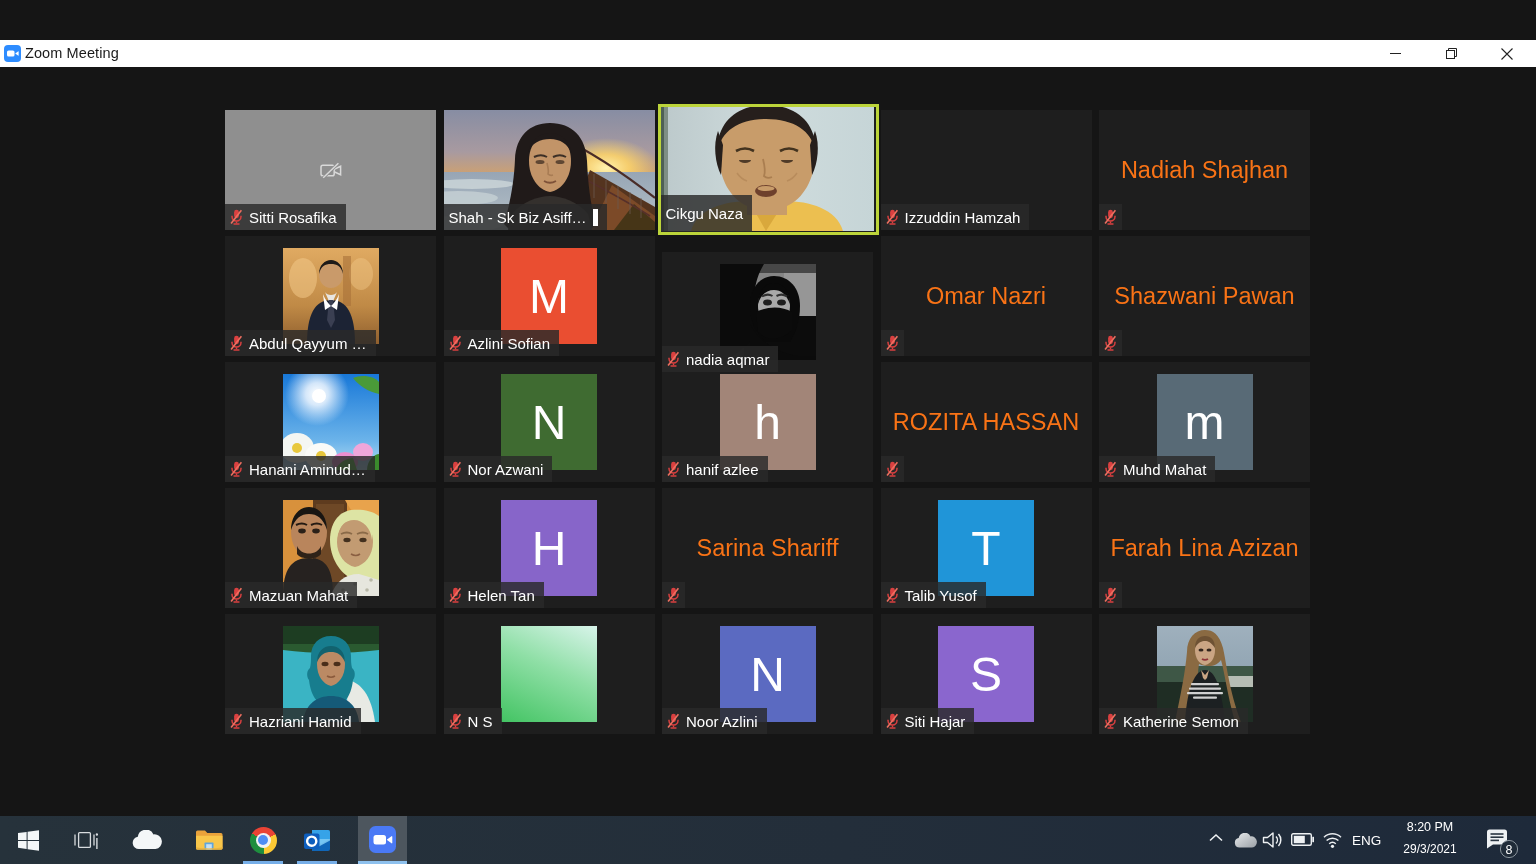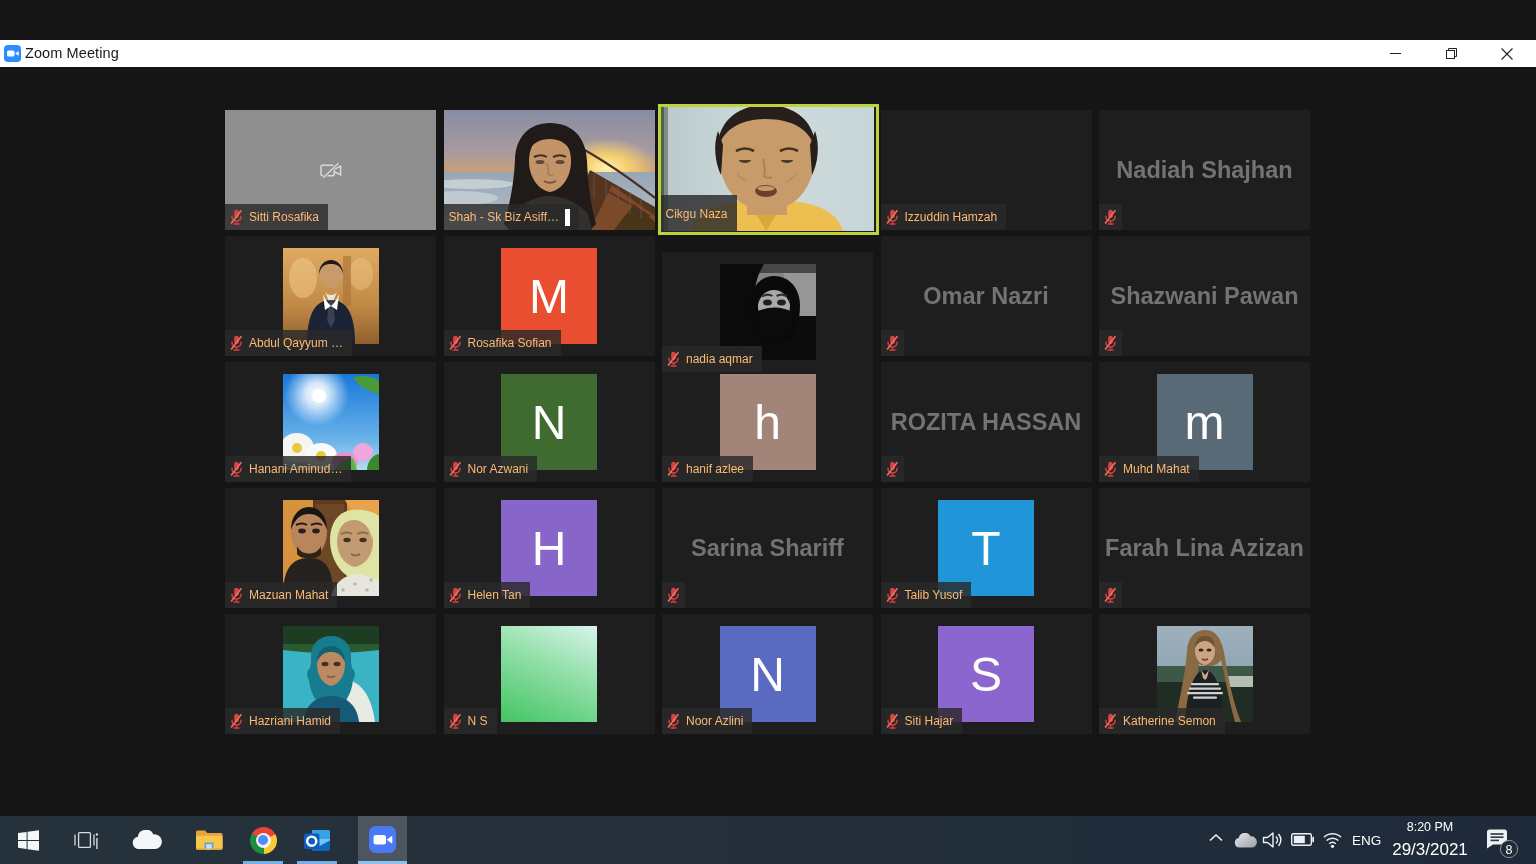--- a/index.html
+++ b/index.html
@@ -5,26 +5,26 @@
   * { margin:0; padding:0; box-sizing:border-box; }
   html,body { width:1536px; height:864px; overflow:hidden; background:#151515;
     font-family:"Liberation Sans", sans-serif; }
   #titlebar { position:absolute; left:0; top:0; width:1536px; height:27px; background:#ffffff;margin-top:40px; }
   #tb-title { position:absolute; left:25px; top:5px; font-size:14.5px; letter-spacing:.1px; color:#1a1a1a; }
   .wbtn { position:absolute; top:0; height:27px; width:46px; }
   #content { position:absolute; left:0; top:0; width:1536px; height:864px; background:#151515; }
   #rec { position:absolute; left:15px; top:44px; height:17px; color:#ececec; font-size:14px; }
   .t { position:absolute; width:211px; height:120px; background:#1e1e1e; overflow:hidden; }
   .lab { position:absolute; left:0; bottom:0; height:26px; background:rgba(42,42,42,0.82);
-     display:flex; align-items:center; padding:0 9px 0 5px; color:#fdba74; font-size:12px; white-space:nowrap; z-index:5;}
+     display:flex; align-items:center; padding:0 9px 0 5px; color:#ffffff; font-size:15px; white-space:nowrap; z-index:5;}
   .lab svg { margin-right:6px; flex:0 0 auto; }
   .mb { position:absolute; left:0; bottom:0; width:23px; height:26px; background:rgba(42,42,42,0.82);
      display:flex; align-items:center; justify-content:center; z-index:5;}
   .big { position:absolute; left:0; top:0; width:100%; height:100%; display:flex; align-items:center;
-     justify-content:center; font-size:23.5px; font-weight:bold; color:#737373;}
+     justify-content:center; font-size:23.5px; font-weight:normal; color:#f97316;}
   .av { position:absolute; left:57.5px; top:12px; width:96px; height:96px; display:flex;
      align-items:center; justify-content:center; font-size:48px; color:#fff; }
   #taskbar { position:absolute; left:0; top:816px; width:1536px; height:48px;
      background:linear-gradient(90deg,#26323b 0%,#232e3a 55%,#1e2a3a 100%); }
   .tbi { position:absolute; top:0; width:48px; height:48px; display:flex; align-items:center; justify-content:center; }
   .uline { position:absolute; top:45px; height:3px; background:#76aee8; }
   .trayico { position:absolute; display:flex; align-items:center; justify-content:center; }
   .traytxt { position:absolute; color:#fff; }
 </style>
 </head>
@@ -206,21 +206,21 @@
 <div class="t" style="left:443.5px;top:236px;">
         <div class="av" style="background:#ea4e31">M</div>
         <div class="lab">
           <svg width="13" height="16" viewBox="0 0 13 16">
             <rect x="4.1" y="0.8" width="4.8" height="8.4" rx="2.4" fill="#da4040"></rect>
             <path d="M2 6.8 v0.8 a4.5 4.5 0 0 0 9 0 v-0.8" fill="none" stroke="#da4040" stroke-width="1.5"></path>
             <rect x="5.8" y="12.4" width="1.4" height="1.9" fill="#da4040"></rect>
             <rect x="3.3" y="14.3" width="6.4" height="1.4" rx="0.7" fill="#da4040"></rect>
             <line x1="1.1" y1="14.6" x2="11.4" y2="1.2" stroke="#ef6f60" stroke-width="1.6"></line>
           </svg>
-          <span>Rosafika Sofian</span>
+          <span>Azlini Sofian</span>
         </div>
       </div>
 <div class="t" style="left:662px;top:236px;margin-top:16px;">
         <svg class="av" style="left:57.5px;top:12px" width="96" height="96" viewBox="0 0 96 96">
 <rect width="96" height="96" fill="#161616"></rect>
 <rect x="24" y="0" width="72" height="52" fill="#858585"></rect>
 <rect x="64" y="0" width="32" height="52" fill="#969696"></rect>
 <rect x="24" y="0" width="72" height="9" fill="#474747"></rect>
 <rect x="24" y="52" width="72" height="44" fill="#0c0c0c"></rect>
 <path d="M0 0 H44 C 33 18, 31 40, 40 62 C 32 78, 20 88, 6 96 H0 Z" fill="#0b0b0b"></path>
@@ -651,21 +651,21 @@
 <svg class="trayico" style="position:absolute;left:1322px;top:15px" width="21" height="17" viewBox="0 0 21 17">
 <g fill="none" stroke="#eef1f3" stroke-width="1.5">
 <path d="M2 6.2 a12.5 12.5 0 0 1 17 0" opacity="0.95"></path>
 <path d="M4.6 9.5 a8.7 8.7 0 0 1 11.8 0"></path>
 <path d="M7.2 12.7 a5 5 0 0 1 6.6 0"></path>
 </g>
 <circle cx="10.5" cy="15.3" r="1.6" fill="#eef1f3"></circle>
 </svg>
 <div class="traytxt" style="left:1352px;top:17px;font-size:13.5px;width:32px;">ENG</div>
 <div class="traytxt" style="left:1392px;top:6px;width:76px;text-align:center;font-size:12.5px;line-height:11px">8:20 PM</div>
-<div class="traytxt" style="left:1392px;top:28px;width:76px;text-align:center;font-size:17px;line-height:11px">29/3/2021</div>
+<div class="traytxt" style="left:1392px;top:28px;width:76px;text-align:center;font-size:12px;line-height:11px">29/3/2021</div>
 <div style="position:absolute;left:1486px;top:13px;width:34px;height:30px">
 <svg width="34" height="30" viewBox="0 0 34 30">
 <path d="M1 3 a2.5 2.5 0 0 1 2.5-2.5 H18.5 A2.5 2.5 0 0 1 21 3 V13 a2.5 2.5 0 0 1-2.5 2.5 H7 L1 19.5 Z" fill="#eef1f3"></path>
 <g stroke="#2a3642" stroke-width="1.6">
 <line x1="4.5" y1="5" x2="17.5" y2="5"></line>
 <line x1="4.5" y1="8.2" x2="17.5" y2="8.2"></line>
 <line x1="4.5" y1="11.4" x2="13" y2="11.4"></line>
 </g>
 <circle cx="23" cy="20" r="8.6" fill="#1f2b38" stroke="#8a949c" stroke-width="1"></circle>
 <text x="23" y="24.6" text-anchor="middle" font-family="Liberation Sans" font-size="12.5" fill="#fff">8</text>

